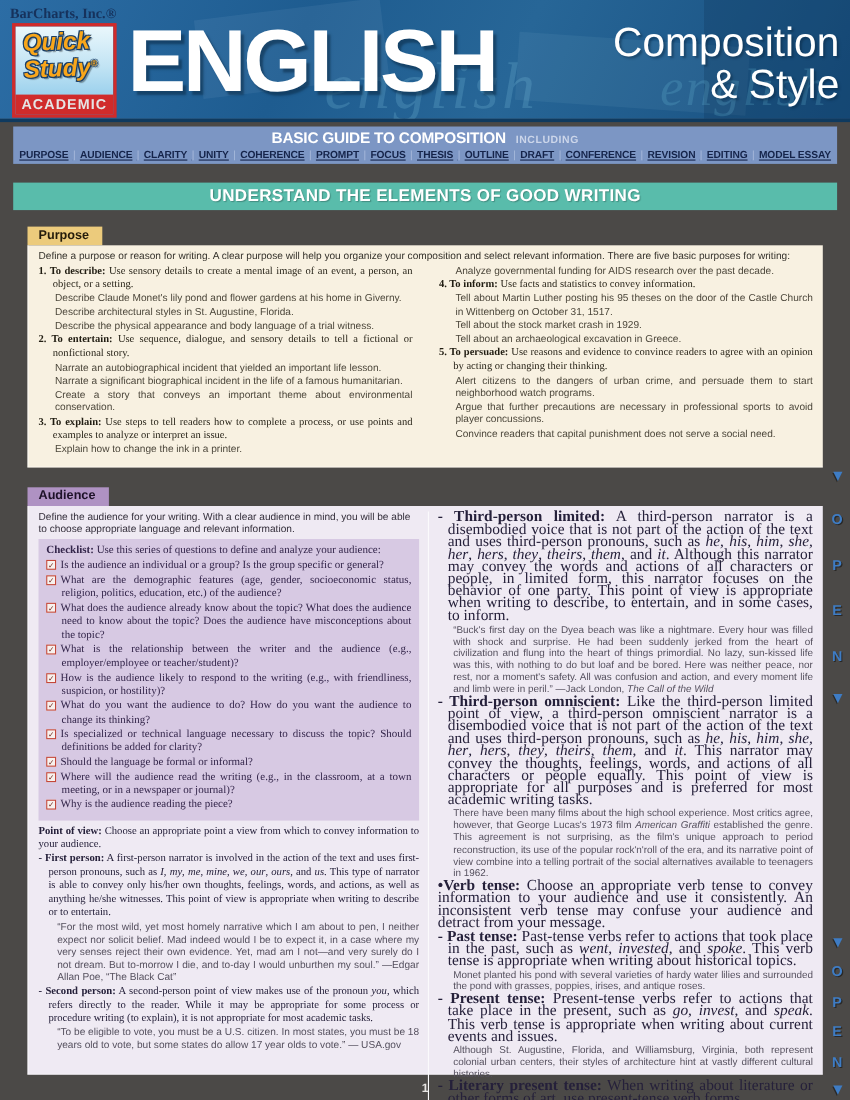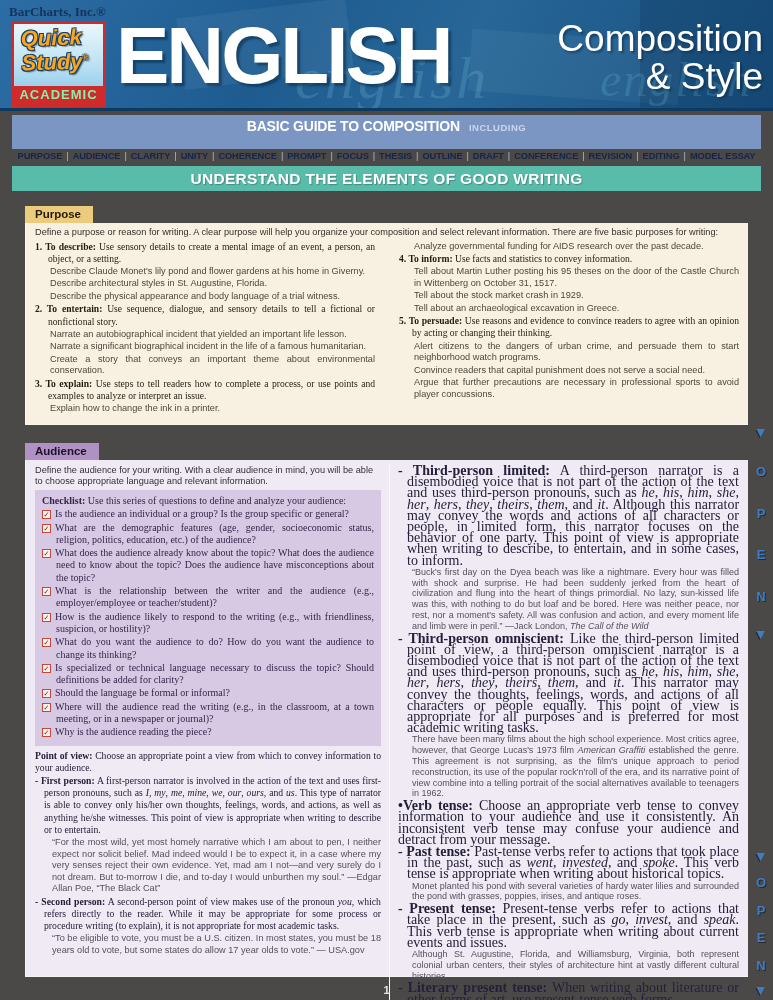--- a/index.html
+++ b/index.html
@@ -18,35 +18,35 @@
   .t3{left:640px;top:0;width:133px;height:111px;background:rgba(16,55,92,.30);}
   .watermark{position:absolute;left:295px;top:44px;font:italic 60px "Liberation Serif",serif;color:rgba(140,210,235,.20);letter-spacing:3px;}
   .watermark2{position:absolute;left:600px;top:52px;font:italic 48px "Liberation Serif",serif;color:rgba(110,190,220,.22);letter-spacing:2px;}
   .publisher{position:absolute;left:9px;top:4px;font:bold 13px "Liberation Serif",serif;color:#16325c;}
   .logo{position:absolute;left:11px;top:21px;width:95px;height:86px;border:3px solid #d02b2b;
     background:linear-gradient(180deg,#eaf7fc 0%,#c2e4f4 45%,#82c4e8 100%);box-sizing:border-box;}
   .logo-words{padding-top:3px;transform:rotate(-2deg);}
   .logo-word{font:italic bold 22px "Liberation Sans",sans-serif;color:#f9a61a;line-height:21px;padding-left:7px;
     text-shadow:-1px -1px 0 #1c3f66,1px -1px 0 #1c3f66,-1px 1px 0 #1c3f66,1px 1px 0 #1c3f66,2px 2px 1px rgba(0,0,0,.35);}
   .reg{font-size:8px;vertical-align:super;}
-  .logo-badge{position:absolute;left:0;right:0;bottom:0;background:#d02b2b;color:#86efac;
+  .logo-badge{position:absolute;left:0;right:0;bottom:0;background:#d02b2b;color:#e5e5e5;
     font:bold 13px "Liberation Sans",sans-serif;text-align:center;letter-spacing:1px;padding:1px 0 2px 0;}
   .tagline{position:absolute;left:50%;top:5px;transform:translateX(-50%);font:italic bold 13.5px "Liberation Serif",serif;
     color:#fff;letter-spacing:.5px;white-space:nowrap;text-shadow:1px 1px 1px rgba(0,0,0,.45);}
   .big-title{position:absolute;left:116px;top:16px;font:bold 80px "Liberation Sans",sans-serif;color:#fff;
     letter-spacing:-3px;line-height:1;text-shadow:3px 3px 2px rgba(8,35,60,.5);}
   .subtitle{position:absolute;right:10px;top:20px;text-align:right;font:37px "Liberation Sans",sans-serif;
     color:#fff;line-height:1.04;text-shadow:2px 2px 2px rgba(8,35,60,.45);}
 
   
   .banner{position:absolute;left:12px;top:115px;width:749px;height:34px;background:#7c96c4;text-align:center;
     padding-top:2px;box-sizing:border-box;}
   .banner-title{font:bold 14px "Liberation Sans",sans-serif;color:#fff;letter-spacing:-.2px;}
   .banner-inc{font:bold 9.5px "Liberation Sans",sans-serif;color:#ccd6ea;margin-left:5px;letter-spacing:.5px;}
-  .banner-topics{margin-top:16px;font:bold 9.3px "Liberation Sans",sans-serif;color:#15244a;letter-spacing:-.1px;white-space:nowrap;}
+  .banner-topics{margin-top:1px;font:bold 9.3px "Liberation Sans",sans-serif;color:#15244a;letter-spacing:-.1px;white-space:nowrap;text-decoration:underline;}
   .banner-topics span + span::before{content:"|";color:#a9bbdc;margin:0 4px;font-weight:normal;}
 
   
   .tealbar{position:absolute;left:12px;top:166px;width:749px;height:25px;background:#59bcab;color:#fff;
     font:bold 15.5px "Liberation Sans",sans-serif;text-align:center;line-height:25px;letter-spacing:.3px;
     text-shadow:1px 1px 1px rgba(0,0,0,.25);}
 
   
   .tab{position:absolute;height:17px;padding:0 12px 0 10px;font:bold 11.5px "Liberation Sans",sans-serif;line-height:17px;}
   .tab-purpose{left:25px;top:206px;background:#eccb7c;color:#241c0b;}
@@ -144,22 +144,22 @@
         <p class="ex">Explain how to change the ink in a printer.</p>
       </div>
       <div class="pcol">
         <p class="ex">Analyze governmental funding for AIDS research over the past decade.</p>
         <p class="t num"><span class="sb">4. To inform:</span> Use facts and statistics to convey information.</p>
         <p class="ex">Tell about Martin Luther posting his 95 theses on the door of the Castle Church in Wittenberg on October 31, 1517.</p>
         <p class="ex">Tell about the stock market crash in 1929.</p>
         <p class="ex">Tell about an archaeological excavation in Greece.</p>
         <p class="t num"><span class="sb">5. To persuade:</span> Use reasons and evidence to convince readers to agree with an opinion by acting or changing their thinking.</p>
         <p class="ex">Alert citizens to the dangers of urban crime, and persuade them to start neighborhood watch programs.</p>
+        <p class="ex">Argue that further precautions are necessary in professional sports to avoid player concussions.</p>
         <p class="ex">Convince readers that capital punishment does not serve a social need.</p>
-        <p class="ex">Argue that further precautions are necessary in professional sports to avoid player concussions.</p>
       </div>
     </div>
   </div>
 
   <div class="tab tab-audience">Audience</div>
   <div class="panel panel-audience">
     <div class="acols">
       <div class="acol-left">
         <p class="aud-intro">Define the audience for your writing. With a clear audience in mind, you will be able to choose appropriate language and relevant information.</p>
         <div class="checklist">

